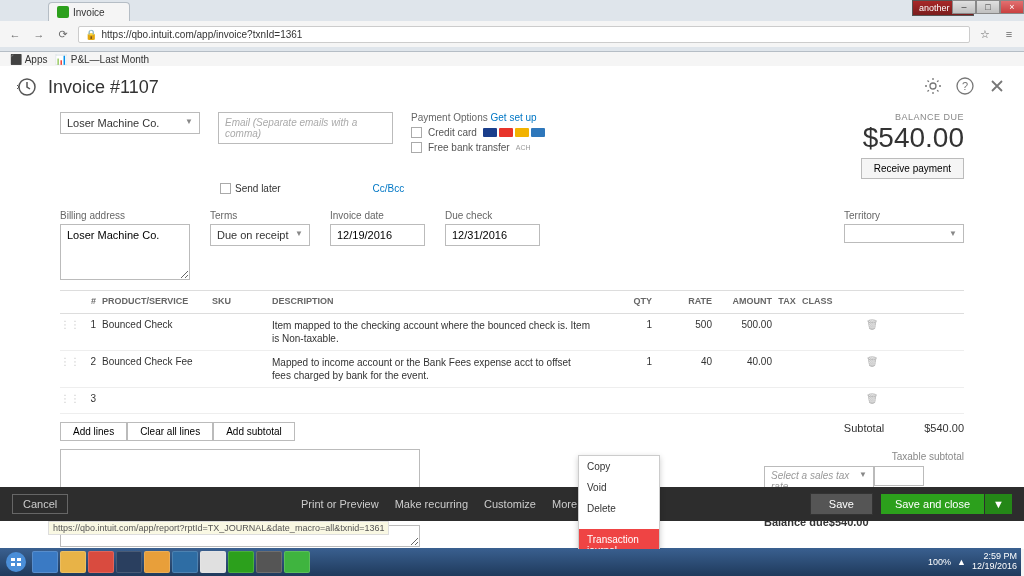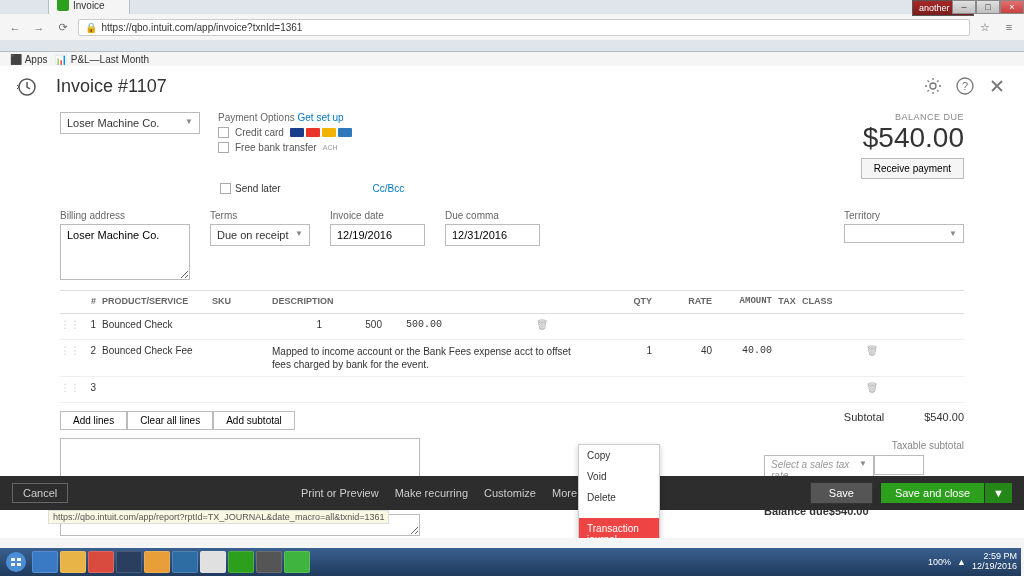--- a/index.html
+++ b/index.html
@@ -1,27 +1,27 @@
 <!DOCTYPE html>
 <html><head>
 <meta charset="utf-8">
 <style>
 * { box-sizing: border-box; margin: 0; padding: 0; font-family: -apple-system, BlinkMacSystemFont, "Segoe UI", Arial, sans-serif; }
 body { background: #f5f5f5; font-size: 11px; color: #333; overflow: hidden; }
 .browser-chrome { background: #dfe5eb; height: 52px; border-bottom: 1px solid #b5bdc5; }
-.tab-bar { display: flex; align-items: flex-end; height: 14px; padding-left: 48px; }
+.tab-bar { display: flex; align-items: flex-end; height: 21px; padding-left: 48px; }
 .tab { background: #f5f5f5; border: 1px solid #b5bdc5; border-bottom: none; border-radius: 4px 4px 0 0; padding: 3px 24px 3px 8px; font-size: 10px; display: flex; align-items: center; gap: 4px; }
 .tab-icon { width: 12px; height: 12px; background: #2ca01c; border-radius: 2px; }
 .addr-bar { display: flex; align-items: center; height: 26px; padding: 0 6px; gap: 6px; background: #f5f5f5; }
 .nav-btn { width: 18px; height: 18px; display: flex; align-items: center; justify-content: center; color: #666; }
 .addr-field { flex: 1; background: #fff; border: 1px solid #ccc; border-radius: 2px; padding: 2px 6px; font-size: 10px; color: #333; display: flex; align-items: center; gap: 4px; }
 .lock-icon { color: #2a8f1e; }
 .bookmarks { display: flex; align-items: center; gap: 8px; height: 14px; padding: 2px 10px; font-size: 10px; background: #f5f5f5; }
 .app-wrap { background: #fff; position: relative; }
-.page-header { display: flex; padding: 10px 16px; gap: 18px; }
+.page-header { display: flex; align-items: center; padding: 10px 16px; gap: 10px; }
 .history-icon { width: 22px; height: 22px; display: flex; align-items: center; justify-content: center; }
 .page-title { font-size: 18px; font-weight: 400; }
 .header-right { margin-left: auto; display: flex; gap: 12px; align-items: center; }
 .gear-icon, .help-icon, .close-icon { width: 20px; height: 20px; color: #777; cursor: pointer; }
 .top-row { display: flex; padding: 4px 60px 4px 60px; gap: 18px; }
 .customer-dd { width: 140px; border: 1px solid #bbb; padding: 4px 6px; display: flex; justify-content: space-between; background: #fff; font-size: 11px; }
 .email-input { width: 175px; border: 1px solid #bbb; padding: 4px 6px; font-style: italic; color: #aaa; font-size: 10px; }
 .payment-opts { font-size: 10px; }
 .payment-opts .label { color: #666; }
 .payment-opts a { color: #0077c5; cursor: pointer; }
@@ -48,21 +48,21 @@
 .line-table { margin: 0 60px; border-top: 1px solid #ddd; }
 .lt-head { display: flex; font-size: 9px; color: #666; font-weight: 600; padding: 5px 0; border-bottom: 1px solid #ddd; }
 .lt-row { display: flex; font-size: 10px; padding: 5px 0; border-bottom: 1px solid #eee; align-items: flex-start; min-height: 26px; }
 .c-drag { width: 20px; text-align: center; color: #ccc; }
 .c-num { width: 22px; text-align: right; padding-right: 6px; }
 .c-prod { width: 110px; }
 .c-sku { width: 60px; }
 .c-desc { width: 330px; padding-right: 10px; line-height: 1.3; }
 .c-qty { width: 50px; text-align: right; }
 .c-rate { width: 60px; text-align: right; }
-.c-amt { width: 60px; text-align: right; font-family: Liberation Mono, monospace; }
+.c-amt { width: 60px; text-align: right; }
 .c-tax { width: 30px; text-align: center; }
 .c-class { width: 60px; }
 .c-del { width: 20px; text-align: center; color: #aaa; }
 .line-btns { display: flex; gap: 0; padding: 8px 60px; }
 .line-btn { border: 1px solid #bbb; background: #fff; padding: 3px 12px; font-size: 10px; cursor: pointer; }
 .totals-area { display: flex; padding: 0 60px; gap: 20px; position: relative; }
 .msg-col { width: 360px; }
 .memo-label { font-size: 10px; color: #666; margin-bottom: 3px; margin-top: 8px; }
 .memo-box { border: 1px solid #bbb; width: 100%; height: 52px; }
 .more-menu { position: absolute; left: 578px; top: 6px; background: #fff; border: 1px solid #ccc; box-shadow: 0 2px 6px rgba(0,0,0,0.2); width: 82px; z-index: 10; }
@@ -151,20 +151,23 @@
     </div>
   </div>
 
   <div class="top-row">
     <div>
       <div class="customer-dd">
         <span>Loser Machine Co.</span>
           <span class="caret">▼</span>
       </div>
     </div>
+    <div>
+      <div class="email-input">Email (Separate emails with a comma)</div>
+    </div>
     <div class="payment-opts">
       <span class="label">Payment Options</span>
       <a>Get set up</a>
       <div class="payment-line">
         <div class="pay-chk"></div>
         <span>Credit card</span>
         <div class="card-icons">
           <div class="card-ic" style="background:#1a3e8b"></div>
           <div class="card-ic" style="background:#e8342a"></div>
           <div class="card-ic" style="background:#f2b300"></div>
@@ -202,21 +205,21 @@
       <div class="field-input terms-dd">
           <span>Due on receipt</span>
           <span class="caret">▼</span>
         </div>
     </div>
     <div class="field-group">
       <span class="field-label">Invoice date</span>
       <input class="field-input date-input" value="12/19/2016" style="">
     </div>
     <div class="field-group">
-      <span class="field-label">Due comma</span>
+      <span class="field-label">Due check</span>
       <input class="field-input date-input" value="12/31/2016" style="">
     </div>
     <div class="field-group territory">
       <span class="field-label">Territory</span>
       <div class="field-input territory-dd">
           <span></span>
           <span class="caret">▼</span>
         </div>
     </div>
   </div>
@@ -233,20 +236,21 @@
       <div class="c-amt">AMOUNT</div>
       <div class="c-tax">TAX</div>
       <div class="c-class">CLASS</div>
       <div class="c-del"></div>
     </div>
     <div class="lt-row">
       <div class="c-drag">⋮⋮</div>
       <div class="c-num">1</div>
       <div class="c-prod">Bounced Check</div>
       <div class="c-sku"></div>
+      <div class="c-desc">Item mapped to the checking account where the bounced check is. Item is Non-taxable.</div>
       <div class="c-qty">1</div>
       <div class="c-rate">500</div>
       <div class="c-amt">500.00</div>
       <div class="c-tax"></div>
         <div class="c-class"></div>
       <div class="c-del">🗑</div>
     </div>
     <div class="lt-row">
       <div class="c-drag">⋮⋮</div>
       <div class="c-num">2</div>

